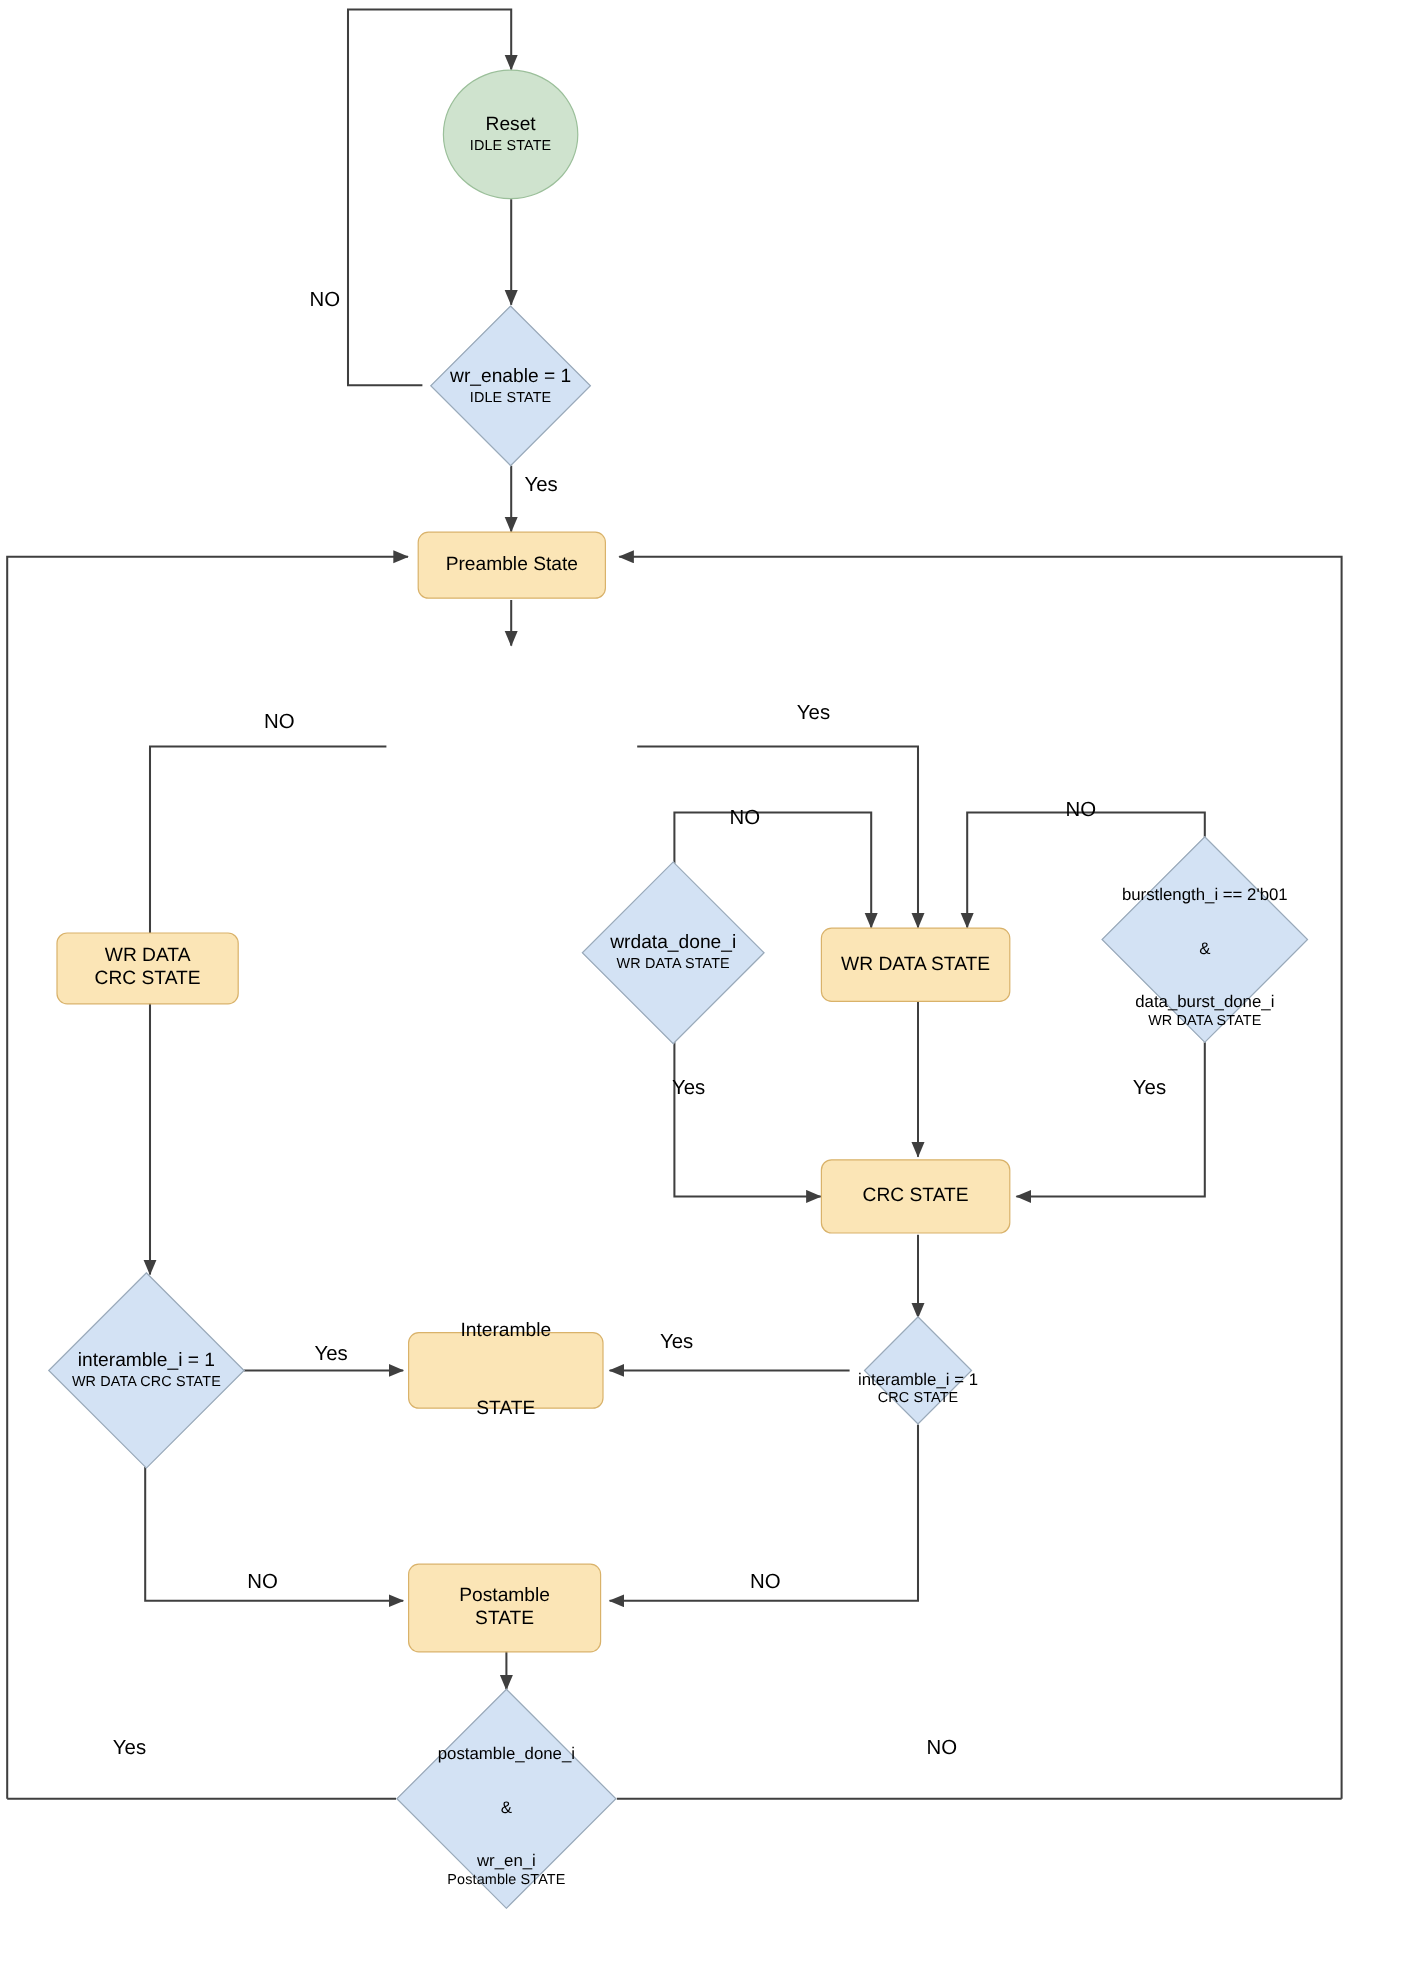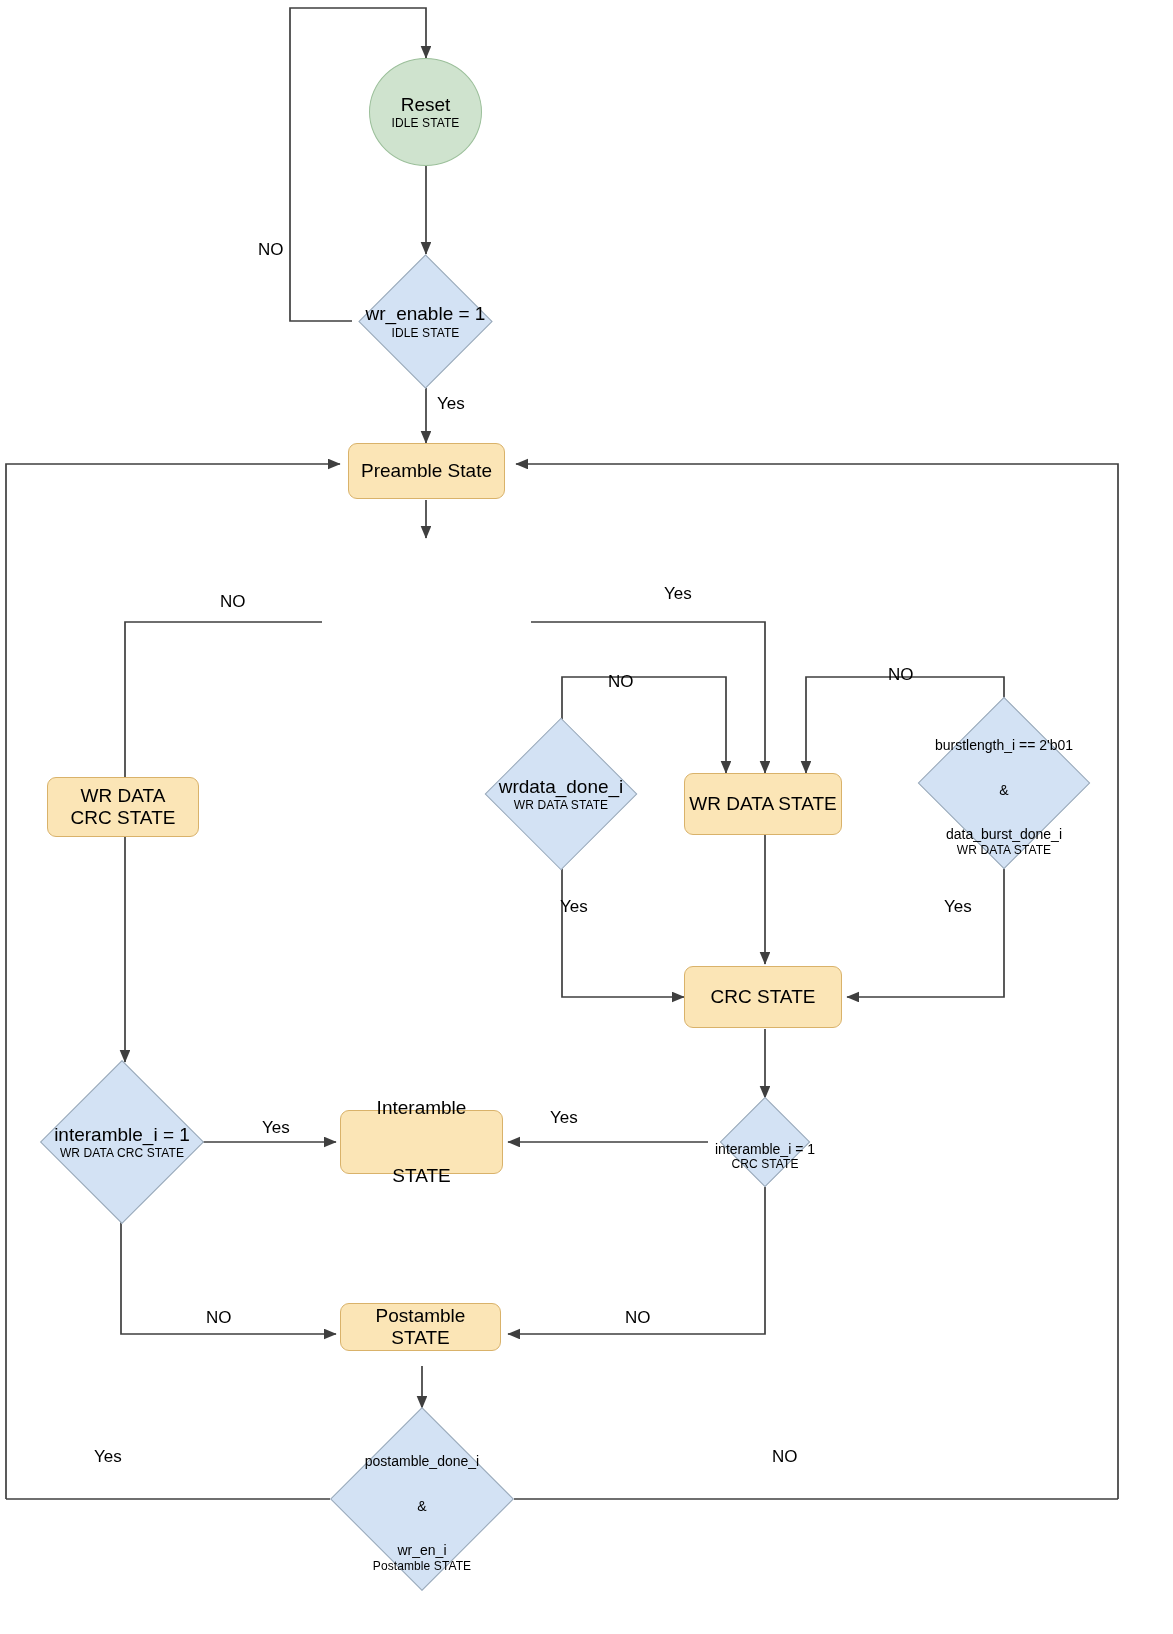--- a/index.html
+++ b/index.html
@@ -73,21 +73,21 @@
     justify-content: center;
     pointer-events: none;
   }
   .sub {
     color: #000000;
     font-size: 12px;
     letter-spacing: 0.1px;
   }
   .main-txt {
     color: #000000;
-    font-size: 19px;
+    font-size: 16px;
     white-space: nowrap;
   }
   .main-txt.sm { font-size: 14px; margin-top: 28px; }
   .lbl {
     position: absolute;
     color: #000000;
     font-size: 17px;
     white-space: nowrap;
   }
   .watermark {
@@ -219,21 +219,21 @@
   </div>
 
   <div class="node decision" style="left:733px; top:1110px; width:64px; height:64px;">
     <div class="dia-shape"></div>
     <div class="dia-inner">
       <div class="main-txt sm">interamble_i = 1</div>
       <div class="sub">CRC STATE</div>
     </div>
   </div>
 
-  <div class="node state" style="left:340px; top:1303px; width:161px; height:48px;">
+  <div class="node state" style="left:340px; top:1303px; width:161px; height:74px;">
     <div class="main-txt">Postamble</div>
     <div class="main-txt">STATE</div>
   </div>
 
   <div class="node decision" style="left:357px; top:1434px; width:130px; height:130px;">
     <div class="dia-shape"></div>
     <div class="dia-inner">
       <div class="main-txt sm">postamble_done_i</div>
       <div class="main-txt sm">&amp;</div>
       <div class="main-txt sm">wr_en_i</div>

